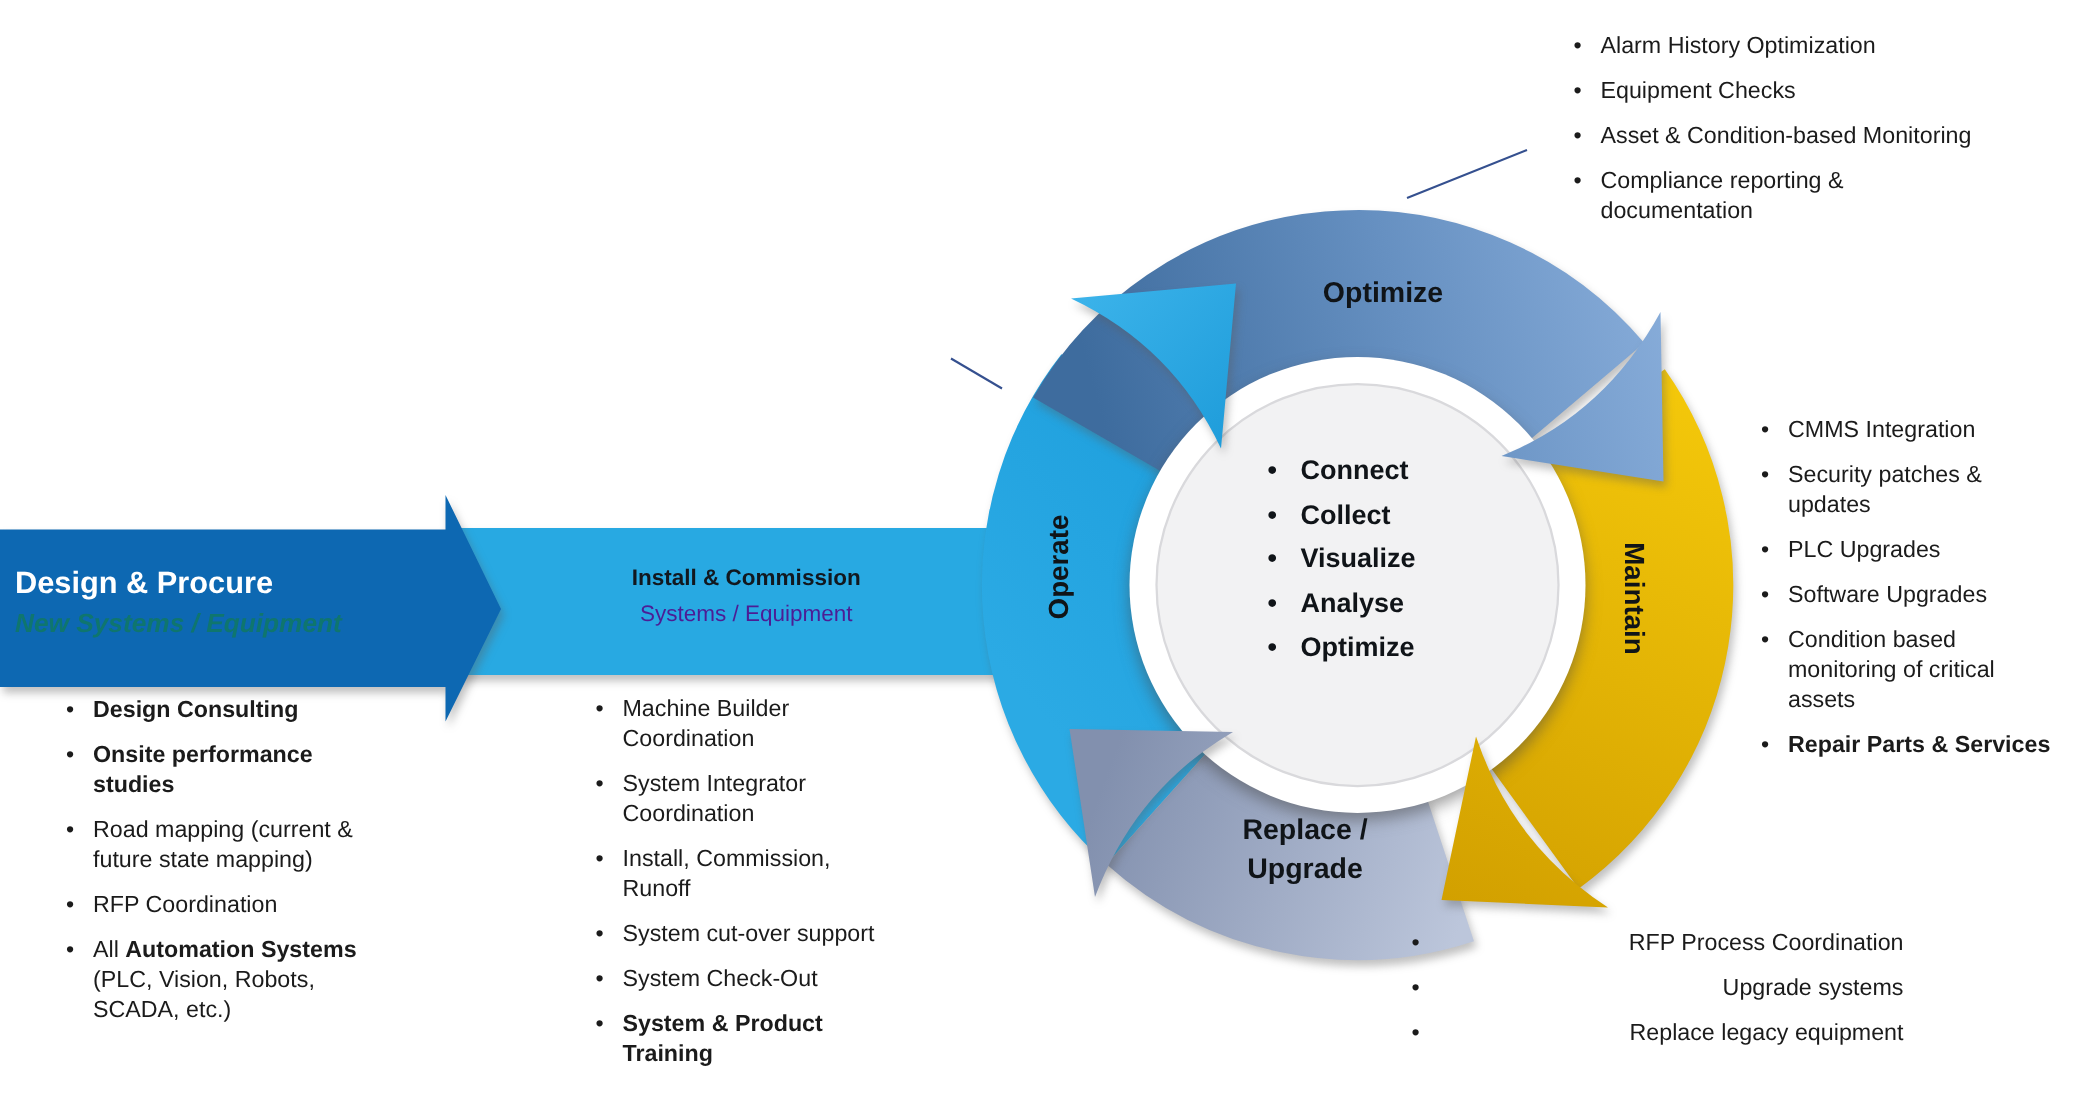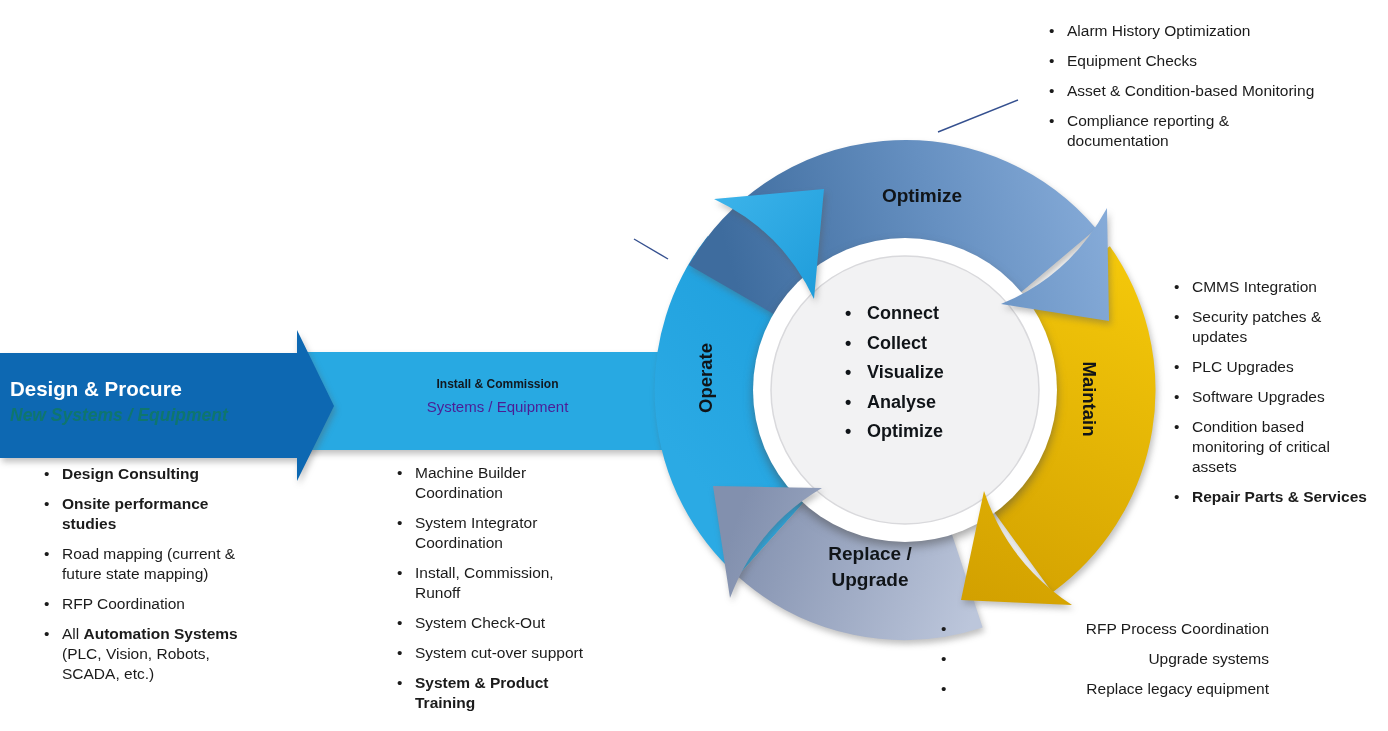--- a/index.html
+++ b/index.html
@@ -23,21 +23,21 @@
   .stage-label{font-weight:bold;font-size:19px;color:#101418;text-align:center;}
   .vlabel{position:absolute;font-weight:bold;font-size:18.5px;color:#101418;white-space:nowrap;
           transform:translate(-50%,-50%);}
   .vlabel.ccw{transform:translate(-50%,-50%) rotate(-90deg);}
   .vlabel.cw{transform:translate(-50%,-50%) rotate(90deg);}
 
   #design-title-block{left:10px;top:377px;width:275px;text-align:left;}
   .design-title{font-size:20.5px;font-weight:bold;color:#ffffff;}
   .design-sub{font-size:17.5px;font-weight:bold;font-style:italic;color:#0f766e;margin-top:4px;}
   #install-title-block{left:385px;top:377px;width:225px;text-align:center;}
-  .install-title{font-size:12px;font-weight:bold;color:#12181f;}
+  .install-title{font-size:15px;font-weight:bold;color:#12181f;}
   .install-sub{font-size:15px;color:#4c1d95;margin-top:7px;}
 
   #lbl-optimize{left:842px;top:185px;width:160px;}
   #lbl-replace{left:788px;top:541px;width:164px;line-height:26px;}
 
   #list-operate{left:433px;top:113px;width:195px;}
   #list-optimize{left:1047px;top:21px;width:270px;}
   #list-maintain{left:1172px;top:277px;width:195px;}
   #list-replace{left:939px;top:619px;width:330px;text-align:right;}
   #list-design{left:42px;top:464px;width:205px;}
@@ -149,18 +149,18 @@
     <li><span class="b">Onsite performance studies</span></li>
     <li><span>Road mapping (current &amp; future state mapping)</span></li>
     <li><span>RFP Coordination</span></li>
     <li><span>All </span><span class="b">Automation Systems</span><span> (PLC, Vision, Robots, SCADA, etc.)</span></li>
   </ul>
 
   <ul class="lst" id="list-install">
     <li><span>Machine Builder Coordination</span></li>
     <li><span>System Integrator Coordination</span></li>
     <li><span>Install, Commission, Runoff</span></li>
+    <li><span>System cut-over support</span></li>
     <li><span>System Check-Out</span></li>
-    <li><span>System cut-over support</span></li>
     <li><span class="b">System &amp; Product Training</span></li>
   </ul>
 
 </div>
 
 </body></html>

